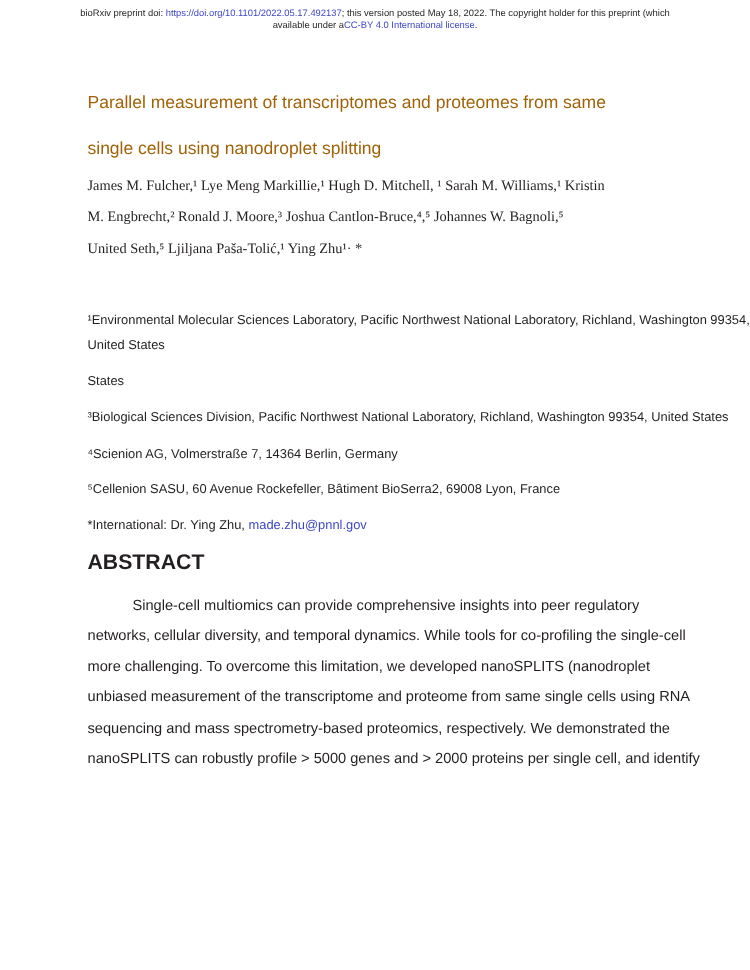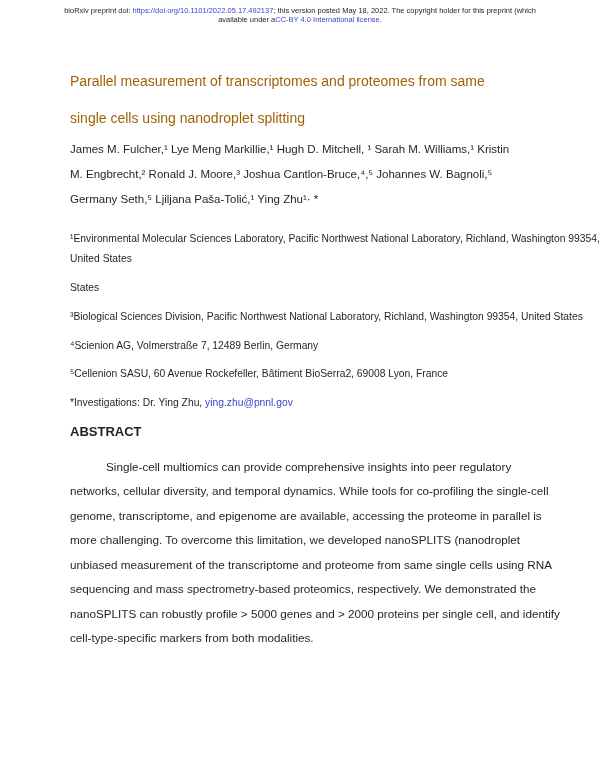--- a/index.html
+++ b/index.html
@@ -44,30 +44,31 @@
     margin-top: 38px;
     font-size: 14px;
     font-weight: normal;
     line-height: 37px;
     color: #a16207;
   }
   .authors {
     font-size: 11.5px;
     font-weight: normal;
     line-height: 25px;
+    font-family: Liberation Serif, serif;
   }
-  .affiliations { margin-top: 17px; }
+  .affiliations { margin-top: 35px; }
   .affil, .correspondence {
     font-size: 10.3px;
     line-height: 20.3px;
     margin-bottom: 8.5px;
   }
   .abstract-heading {
     margin-top: 4px;
-    font-size: 13px;
+    font-size: 17px;
     font-weight: bold;
     line-height: 20px;
   }
   .abstract {
     margin-top: 13px;
     font-size: 11.7px;
     line-height: 24.5px;
   }
   .abstract .line.indent { padding-left: 36px; }
 </style>
@@ -88,53 +89,51 @@
   <div class="content">
 
     <h1 class="title">
       <div class="line">Parallel measurement of transcriptomes and proteomes from same</div>
       <div class="line">single cells using nanodroplet splitting</div>
     </h1>
 
     <div class="authors">
       <div class="line">James M. Fulcher,¹ Lye Meng Markillie,¹ Hugh D. Mitchell, ¹ Sarah M. Williams,¹ Kristin</div>
       <div class="line">M. Engbrecht,² Ronald J. Moore,³ Joshua Cantlon-Bruce,⁴,⁵ Johannes W. Bagnoli,⁵</div>
-      <div class="line">Germany Seth,⁵ Ljiljana Paša-Tolić,¹ Ying Zhu¹· *</div>
+      <div class="line">United Seth,⁵ Ljiljana Paša-Tolić,¹ Ying Zhu¹· *</div>
     </div>
 
     <div class="affiliations">
       <div class="affil">
         <div class="line">¹Environmental Molecular Sciences Laboratory, Pacific Northwest National Laboratory, Richland, Washington 99354,</div>
         <div class="line">United States</div>
       </div>
       <div class="affil">
         <div class="line">States</div>
       </div>
       <div class="affil">
         <div class="line">³Biological Sciences Division, Pacific Northwest National Laboratory, Richland, Washington 99354, United States</div>
       </div>
       <div class="affil">
-        <div class="line">⁴Scienion AG, Volmerstraße 7, 12489 Berlin, Germany</div>
+        <div class="line">⁴Scienion AG, Volmerstraße 7, 14364 Berlin, Germany</div>
       </div>
       <div class="affil">
         <div class="line">⁵Cellenion SASU, 60 Avenue Rockefeller, Bâtiment BioSerra2, 69008 Lyon, France</div>
       </div>
 
       <div class="correspondence line">
-        <span>*Investigations: Dr. Ying Zhu, </span><a class="link underline">ying.zhu@pnnl.gov</a>
+        <span>*International: Dr. Ying Zhu, </span><a class="link underline">made.zhu@pnnl.gov</a>
       </div>
     </div>
 
     <div class="abstract-heading">ABSTRACT</div>
 
     <div class="abstract">
       <div class="line indent">Single-cell multiomics can provide comprehensive insights into peer regulatory</div>
       <div class="line">networks, cellular diversity, and temporal dynamics. While tools for co-profiling the single-cell</div>
-      <div class="line">genome, transcriptome, and epigenome are available, accessing the proteome in parallel is</div>
       <div class="line">more challenging. To overcome this limitation, we developed nanoSPLITS (nanodroplet</div>
       <div class="line">unbiased measurement of the transcriptome and proteome from same single cells using RNA</div>
       <div class="line">sequencing and mass spectrometry-based proteomics, respectively. We demonstrated the</div>
       <div class="line">nanoSPLITS can robustly profile &gt; 5000 genes and &gt; 2000 proteins per single cell, and identify</div>
-      <div class="line">cell-type-specific markers from both modalities.</div>
     </div>
 
   </div>
 </div>
 
 </body></html>

